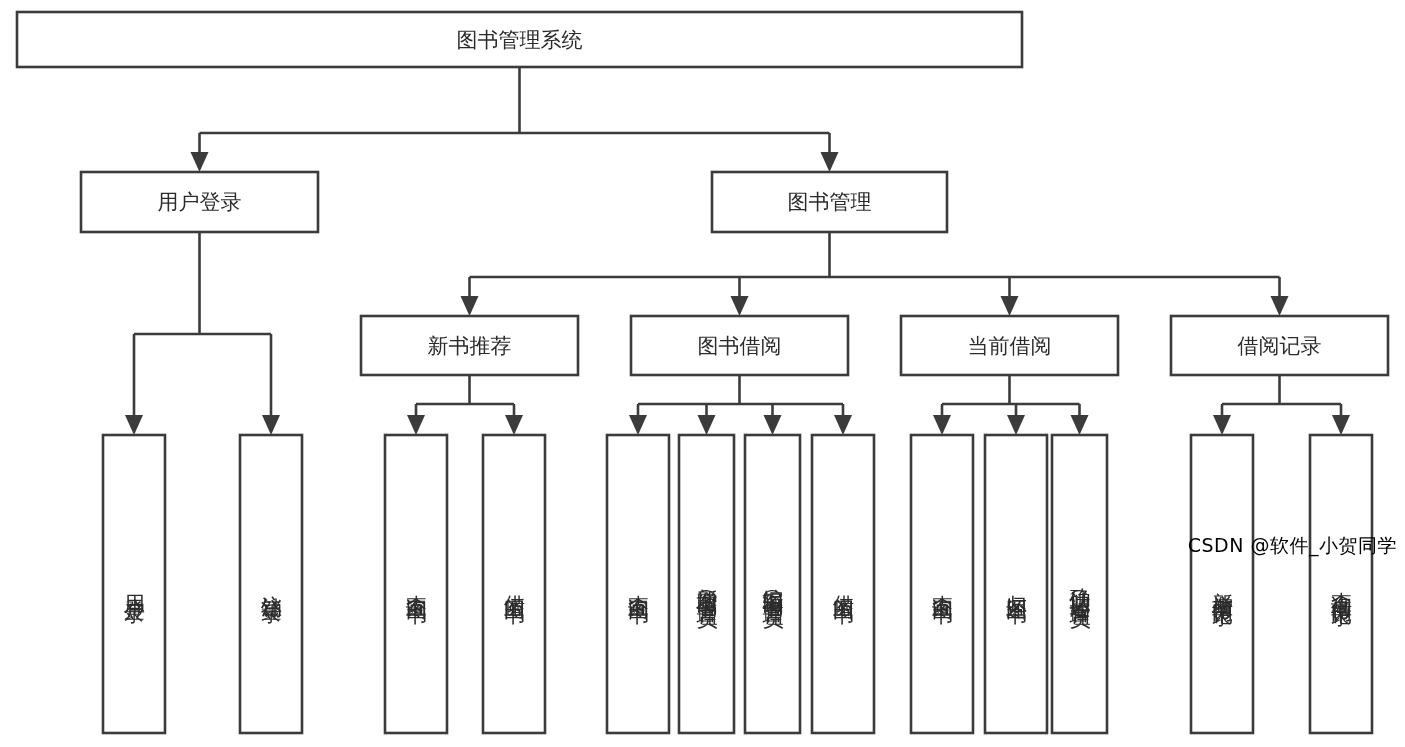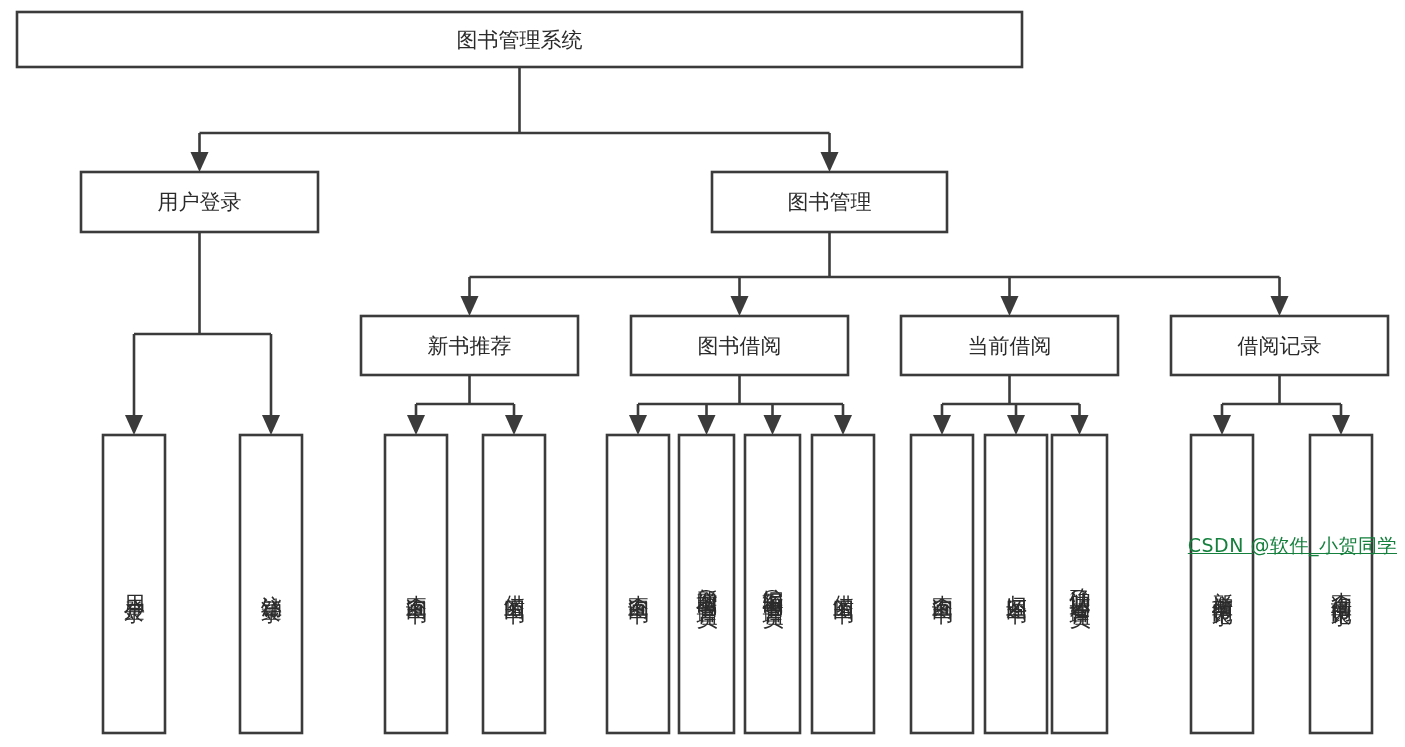--- a/index.html
+++ b/index.html
@@ -65,24 +65,23 @@
     justify-content: center;
     text-align: center;
     pointer-events: none;
   }
   .watermark {
     position: absolute;
     right: 8px;
     bottom: 4px;
     font-family: "DejaVu Sans", "Liberation Sans", sans-serif;
     font-size: 19px;
-    color: #15803d;
+    color: #000000;
     white-space: nowrap;
     letter-spacing: 0.5px;
-    text-decoration: underline;
   }
 </style>
 </head>
 <body>
 
 <div id="diagram-root">
 
   <svg class="diagram-canvas" viewBox="0 0 1405 747">
     <g id="connectors-layer">
         <line x1="519.5" y1="67" x2="519.5" y2="133" class="connector"></line>

